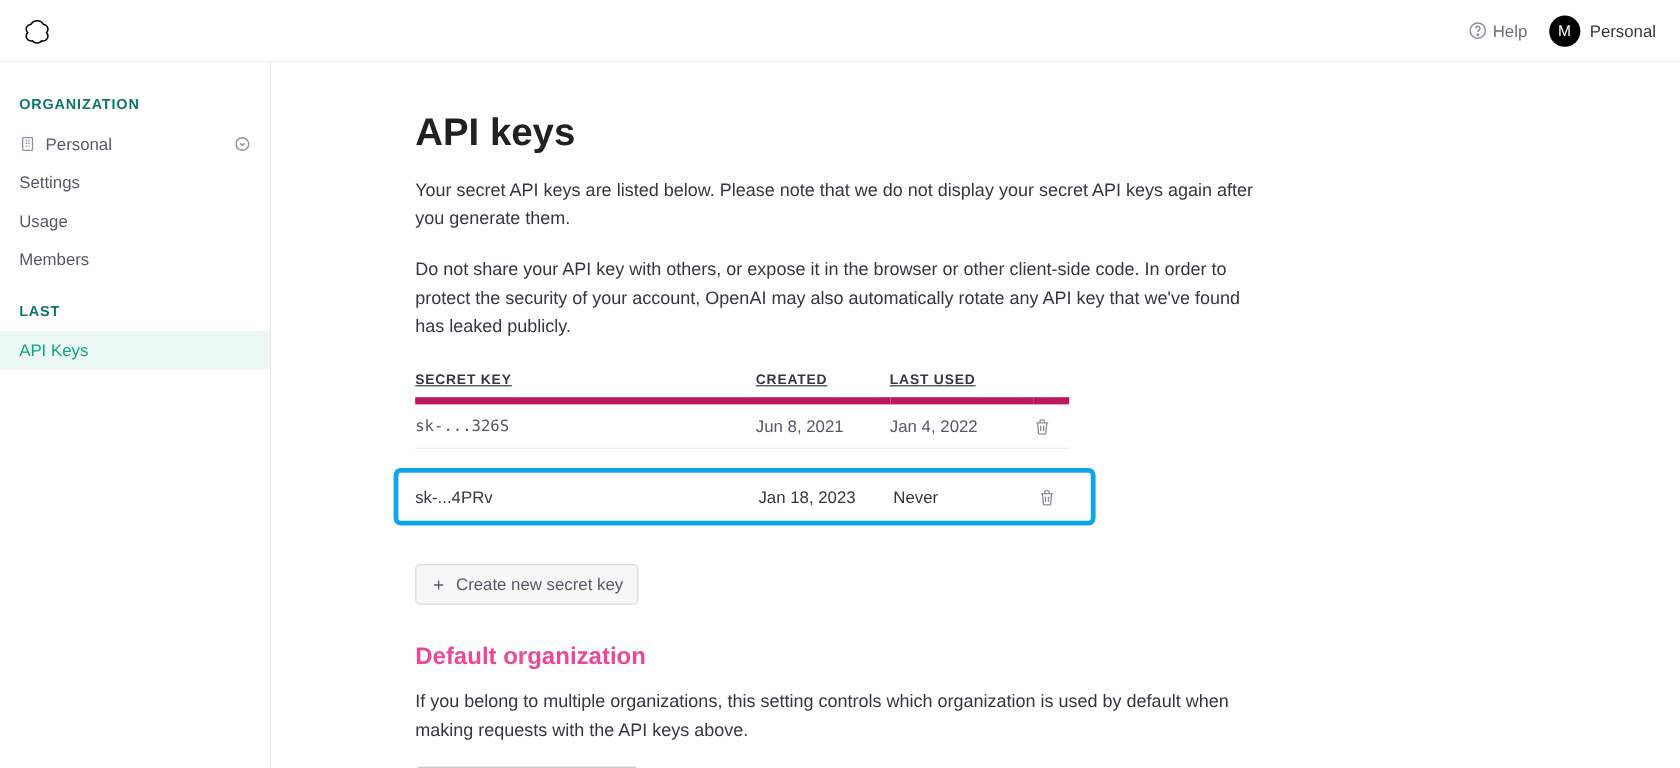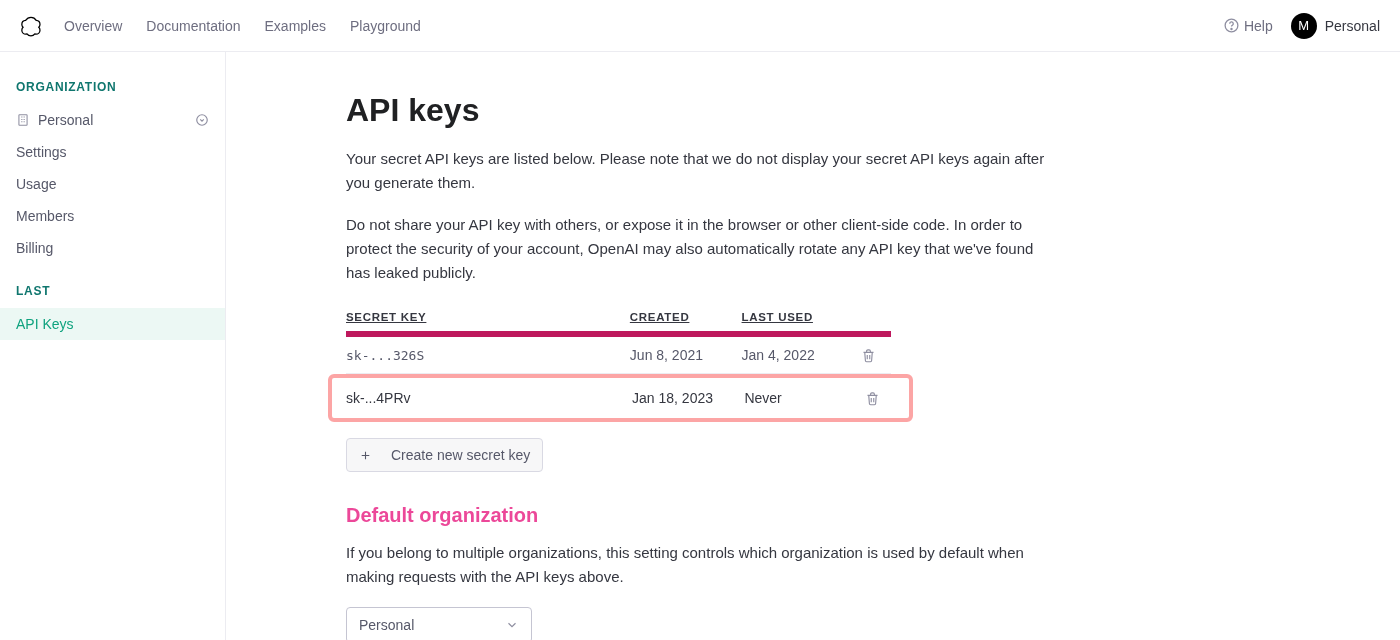--- a/index.html
+++ b/index.html
@@ -76,31 +76,31 @@
 }
 .keytable td {
   font-size: 14px; color: #565869;
   padding: 10px 0; border-bottom: 1px solid #ececf1;
 }
 .keytable td.mono { font-family: ui-monospace, Menlo, Consolas, monospace; font-size: 13px; }
 .keytable td.act { text-align: right; width: 30px; }
 .hlrow td { border-bottom: none; }
 
 .highlight-wrap {
-  border: 4px solid #fca5a5;
+  border: 4px solid #0ea5e9;
   border-radius: 6px;
-  margin: 0 -18px;
+  margin: 16px -18px;
   padding: 0 14px;
   width: 585px;
 }
 .highlight-wrap table { width: 100%; border-collapse: collapse;}
 .highlight-wrap td { padding: 12px 0; }
 
 .create-btn {
-  display: inline-flex; align-items: center; gap: 19px;
+  display: inline-flex; align-items: center; gap: 8px;
   border: 1px solid #d9d9e3; border-radius: 4px;
   background: #f7f7f8; color: #565869;
   padding: 8px 12px; font-size: 14px; cursor: pointer;
   margin-top: 16px;
 }
 
 .select {
   width: 186px; height: 36px;
   border: 1px solid #c5c5d2; border-radius: 4px;
   display: flex; align-items: center; justify-content: space-between;
@@ -113,26 +113,20 @@
 </style>
 </head>
 <body>
 
 <div class="topbar">
   <span class="logo">
     <svg viewBox="0 0 24 24" width="22" height="22" fill="none" stroke="#000" stroke-width="1.4">
       <path d="M12 2.5c2.5 0 4.6 1.4 5.7 3.4 2.3.2 4.1 2.1 4.1 4.4 0 1.2-.5 2.3-1.3 3.1.8.8 1.3 1.9 1.3 3.1 0 2.4-2 4.4-4.4 4.4-.4 0-.8-.1-1.2-.2-1 1.3-2.6 2.1-4.3 2.1s-3.3-.8-4.3-2.1c-.4.1-.8.2-1.2.2-2.4 0-4.4-2-4.4-4.4 0-1.2.5-2.3 1.3-3.1-.8-.8-1.3-1.9-1.3-3.1 0-2.3 1.8-4.2 4.1-4.4C7.4 3.9 9.5 2.5 12 2.5z"></path>
     </svg>
   </span>
-  <div class="topnav">
-    <a>Overview</a>
-    <a>Documentation</a>
-    <a>Examples</a>
-    <a>Playground</a>
-  </div>
   <div class="spacer"></div>
   <div class="help">
     <span class="icon">
       <svg width="17" height="17" viewBox="0 0 24 24" fill="none" stroke="currentColor" stroke-width="1.8">
           <circle cx="12" cy="12" r="9"></circle>
           <path d="M9.5 9.5a2.5 2.5 0 1 1 3.5 2.3c-.9.4-1 1-1 1.7"></path>
           <circle cx="12" cy="17" r="0.8" fill="currentColor"></circle>
         </svg>
     </span>
     <span>Help</span>
@@ -164,23 +158,20 @@
       </span>
     </div>
     <div class="sidebar-item">
         <span>Settings</span>
       </div>
     <div class="sidebar-item">
         <span>Usage</span>
       </div>
     <div class="sidebar-item">
         <span>Members</span>
-      </div>
-    <div class="sidebar-item">
-        <span>Billing</span>
       </div>
     <div class="sidebar-gap"></div>
     <div class="sidebar-section-label">LAST</div>
     <div class="sidebar-item active">
         <span>API Keys</span>
       </div>
   </div>
 
   <div class="main">
     <h1>API keys</h1>

